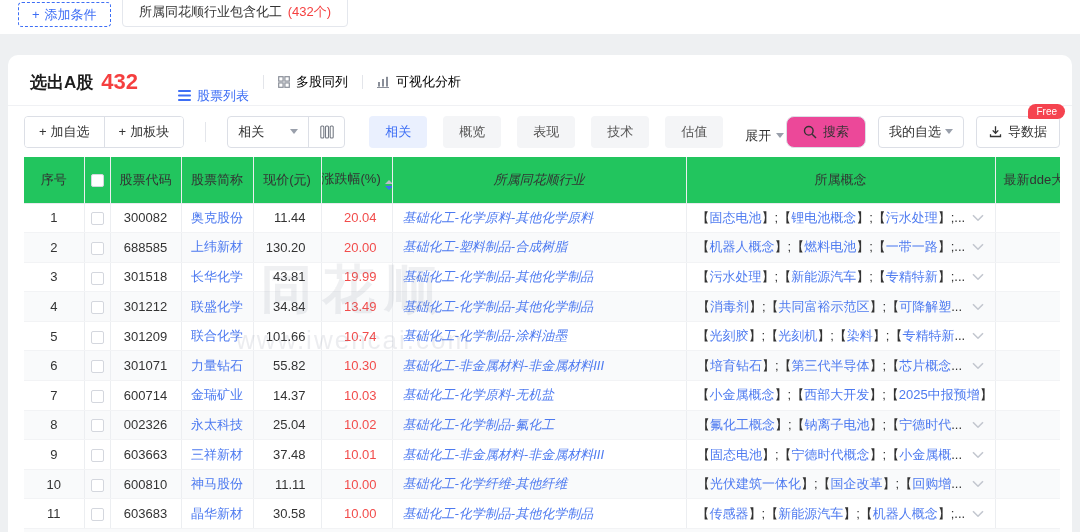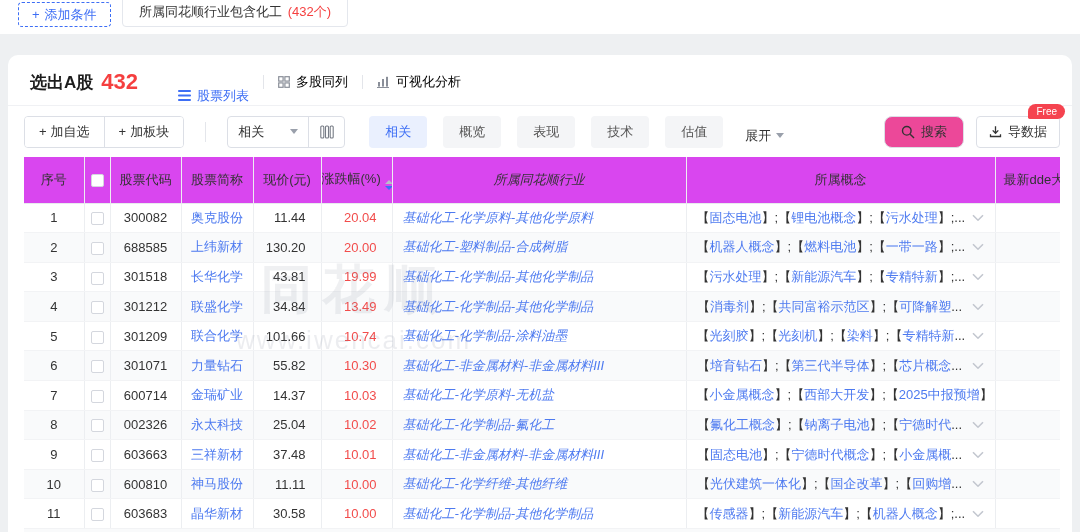--- a/index.html
+++ b/index.html
@@ -41,21 +41,21 @@
   .expand { display:inline-flex; align-items:center; gap:5px; margin-left:6px; cursor:pointer; color:#333;margin-top:8px; }
   .search-btn { margin-left:auto; height:32px; padding:0 16px; display:inline-flex; align-items:center; gap:6px; border:1px solid #dcdfe6; border-radius:8px; background:#ec4899; cursor:pointer; }
   .mywatch { margin-left:12px; height:32px; width:86px; padding:0 10px; display:inline-flex; align-items:center; justify-content:space-between; border:1px solid #dcdfe6; border-radius:4px; background:#fff; cursor:pointer; }
   .export { position:relative; margin-left:12px; height:32px; padding:0 12px; display:inline-flex; align-items:center; gap:6px; border:1px solid #dcdfe6; border-radius:4px; background:#fff; cursor:pointer; }
   .free { position:absolute; top:-13px; right:-6px; background:#f5434f; color:#fff; font-size:10px; line-height:15px; padding:0 8px; border-radius:9px 9px 9px 2px; }
 
   
   .tbl-wrap { position:relative; margin:0 4px 0 16px; }
   table { border-collapse:collapse; table-layout:fixed; width:1036px; }
   th, td { font-weight:normal; font-size:13px; height:29.6px; border-right:1px solid #eceef1; border-bottom:1px solid #f2f3f5; white-space:nowrap; overflow:hidden; }
-  th { height:46px; background:#d946ef; color:#333; border-bottom:1px solid #e8eaee; }
+  th { height:46px; background:#22c55e; color:#333; border-bottom:1px solid #e8eaee; }
   th:last-child, td:last-child { border-right:none; }
   tr.even td { background:#f9fafb; }
   .c-idx, .c-chk, .c-code, .c-name { text-align:center; }
   .c-price, .c-chg { text-align:right; padding-right:15px; }
   td.c-chg { color:var(--chgred,#f24c4b); }
   .c-ind { text-align:left; padding-left:10px;font-style:italic; }
   .c-con { text-align:center; position:relative; padding:0 32px 0 10px; }
   th.c-con { padding:0; text-align:center; }
   .c-dde { text-align:center; padding-left:8px; }
   th.c-price, th.c-chg { text-align:center; padding-right:0; }
@@ -179,20 +179,28 @@
         </span>
     </div>
     <div class="search-btn">
       <span class="ico" id="ic-search">
           <svg width="14" height="14" viewBox="0 0 14 14">
             <circle cx="5.8" cy="5.8" r="4.3" fill="none" stroke="#333" stroke-width="1.4"></circle>
             <line x1="9.2" y1="9.2" x2="13" y2="13" stroke="#333" stroke-width="1.4"></line>
           </svg>
         </span>
       <span>搜索</span>
+    </div>
+    <div class="mywatch">
+      <span>我的自选</span>
+      <span class="ico" id="ic-caret3">
+          <svg width="8" height="5" viewBox="0 0 8 5">
+            <path d="M0 0h8L4 5z" fill="#9aa0ab"></path>
+          </svg>
+        </span>
     </div>
     <div class="export">
       <span class="free">Free</span>
       <span class="ico" id="ic-download">
           <svg width="13" height="13" viewBox="0 0 13 13">
             <path d="M6.5 1.2v6.6M3.7 5.4l2.8 2.9 2.8-2.9" fill="none" stroke="#333" stroke-width="1.3"></path>
             <path d="M1.5 9.3v2.2h10V9.3" fill="none" stroke="#333" stroke-width="1.3"></path>
           </svg>
         </span>
       <span>导数据</span>

